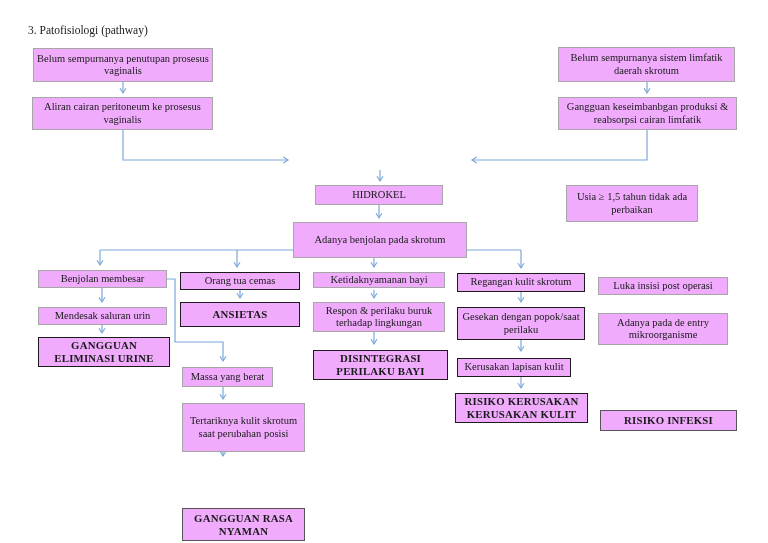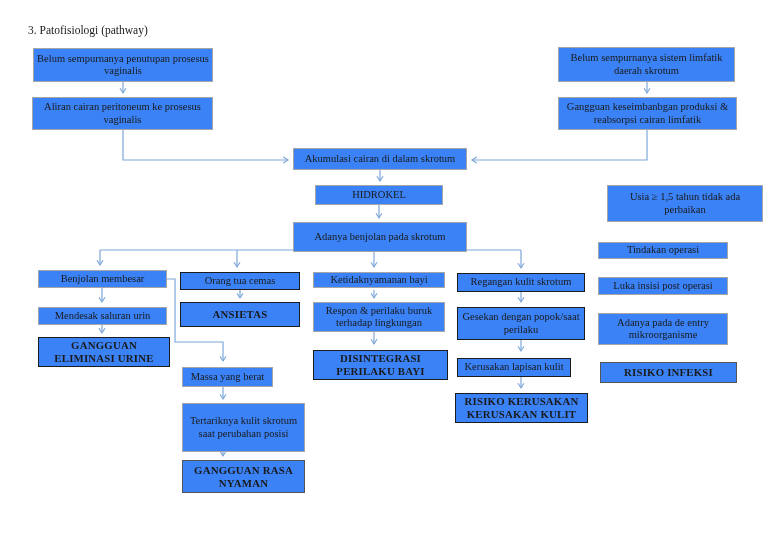--- a/index.html
+++ b/index.html
@@ -9,27 +9,27 @@
   html,body{margin:0;padding:0;background:#fff;}
   #canvas{
     position:relative;width:768px;height:543px;background:var(--bg);
     font-family:"Liberation Serif","DejaVu Serif",serif;color:var(--text);
     overflow:hidden;
   }
   .title{position:absolute;left:28px;top:24px;font-size:11.5px;}
   #connector-svg{position:absolute;left:0;top:0;color:var(--arrow);}
   .conn{fill:none;stroke:currentColor;stroke-width:1.2;}
   .node{
-    position:absolute;box-sizing:border-box;background:#3b82f6;
+    position:absolute;box-sizing:border-box;background:#f0abfc;
     border:1px solid var(--border-light);
     display:flex;align-items:center;justify-content:center;
     text-align:center;font-size:10.5px;line-height:1.18;padding:1px 3px;
   }
   .node.dark{border:1.6px solid var(--border-dark);}
-  .node.mid{border:1.3px solid #555;}
+  .node.mid{border:1.3px solid #555;margin-top:48px;}
   .node.bold{font-weight:700;font-size:10.8px;letter-spacing:.2px;}
 </style>
 </head>
 <body>
 
 <div id="canvas">
 
   <div class="title">3. Patofisiologi (pathway)</div>
 
   <svg id="connector-svg" width="768" height="543" viewBox="0 0 768 543">
@@ -64,42 +64,40 @@
     <path class="conn" marker-end="url(#arw)" d="M521,340 V351"></path>
     <path class="conn" marker-end="url(#arw)" d="M521,377 V388"></path>
   </svg>
 
   <div class="node" style="left:33px;top:48px;width:180px;height:34px">Belum sempurnanya penutupan prosesus vaginalis</div>
   <div class="node" style="left:32px;top:97px;width:181px;height:33px">Aliran cairan peritoneum ke prosesus vaginalis</div>
 
   <div class="node" style="left:558px;top:47px;width:177px;height:35px">Belum sempurnanya sistem limfatik daerah skrotum</div>
   <div class="node" style="left:558px;top:97px;width:179px;height:33px">Gangguan keseimbanbgan produksi &amp; reabsorpsi cairan limfatik</div>
 
-  <div class="node" style="left:293px;top:148px;width:174px;height:22px">Akumulasi cairan di dalam skrotum</div>
   <div class="node" style="left:315px;top:185px;width:128px;height:20px">HIDROKEL</div>
-  <div class="node" style="left:293px;top:222px;width:174px;height:30px">Adanya benjolan pada skrotum</div>
+  <div class="node" style="left:293px;top:222px;width:174px;height:36px">Adanya benjolan pada skrotum</div>
 
   <div class="node" style="left:38px;top:270px;width:129px;height:18px">Benjolan membesar</div>
   <div class="node" style="left:38px;top:307px;width:129px;height:18px">Mendesak saluran urin</div>
   <div class="node dark bold" style="left:38px;top:337px;width:132px;height:30px">GANGGUAN ELIMINASI URINE</div>
 
   <div class="node dark" style="left:180px;top:272px;width:120px;height:18px">Orang tua cemas</div>
   <div class="node dark bold" style="left:180px;top:302px;width:120px;height:25px">ANSIETAS</div>
   <div class="node" style="left:182px;top:367px;width:91px;height:20px">Massa yang berat</div>
   <div class="node" style="left:182px;top:403px;width:123px;height:49px">Tertariknya kulit skrotum saat perubahan posisi</div>
   <div class="node mid bold" style="left:182px;top:460px;width:123px;height:33px">GANGGUAN RASA NYAMAN</div>
 
   <div class="node" style="left:313px;top:272px;width:132px;height:16px">Ketidaknyamanan bayi</div>
   <div class="node" style="left:313px;top:302px;width:132px;height:30px">Respon &amp; perilaku buruk terhadap lingkungan</div>
   <div class="node dark bold" style="left:313px;top:350px;width:135px;height:30px">DISINTEGRASI PERILAKU BAYI</div>
 
   <div class="node dark" style="left:457px;top:273px;width:128px;height:19px">Regangan kulit skrotum</div>
   <div class="node dark" style="left:457px;top:307px;width:128px;height:33px">Gesekan dengan popok/saat perilaku</div>
   <div class="node dark" style="left:457px;top:358px;width:114px;height:19px">Kerusakan lapisan kulit</div>
   <div class="node dark bold" style="left:455px;top:393px;width:133px;height:30px">RISIKO KERUSAKAN KERUSAKAN KULIT</div>
 
-  <div class="node" style="left:607px;top:185px;width:156px;height:37px">Usia ≥ 1,5 tahun tidak ada perbaikan</div>
-  <div class="node" style="left:598px;top:242px;width:130px;height:17px">Tindakan operasi</div>
+  <div class="node" style="left:566px;top:185px;width:132px;height:37px">Usia ≥ 1,5 tahun tidak ada perbaikan</div>
   <div class="node" style="left:598px;top:277px;width:130px;height:18px">Luka insisi post operasi</div>
   <div class="node" style="left:598px;top:313px;width:130px;height:32px">Adanya pada de entry mikroorganisme</div>
   <div class="node mid bold" style="left:600px;top:362px;width:137px;height:21px">RISIKO INFEKSI</div>
 
 </div>
 
 </body></html>

